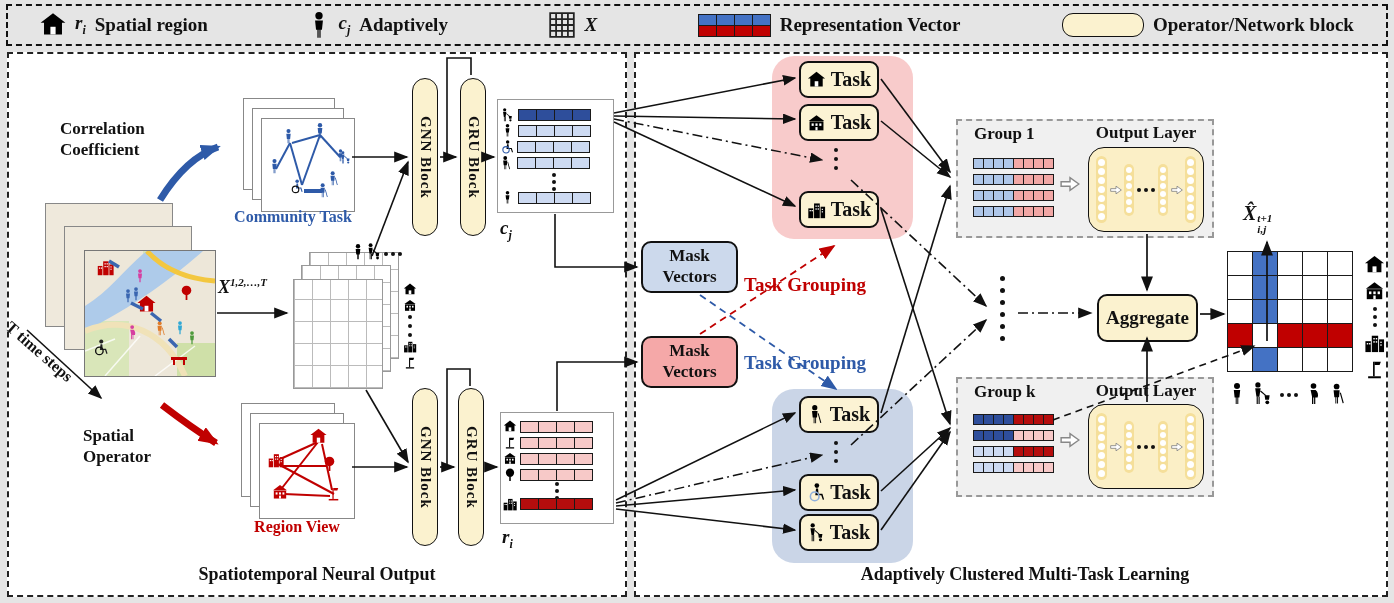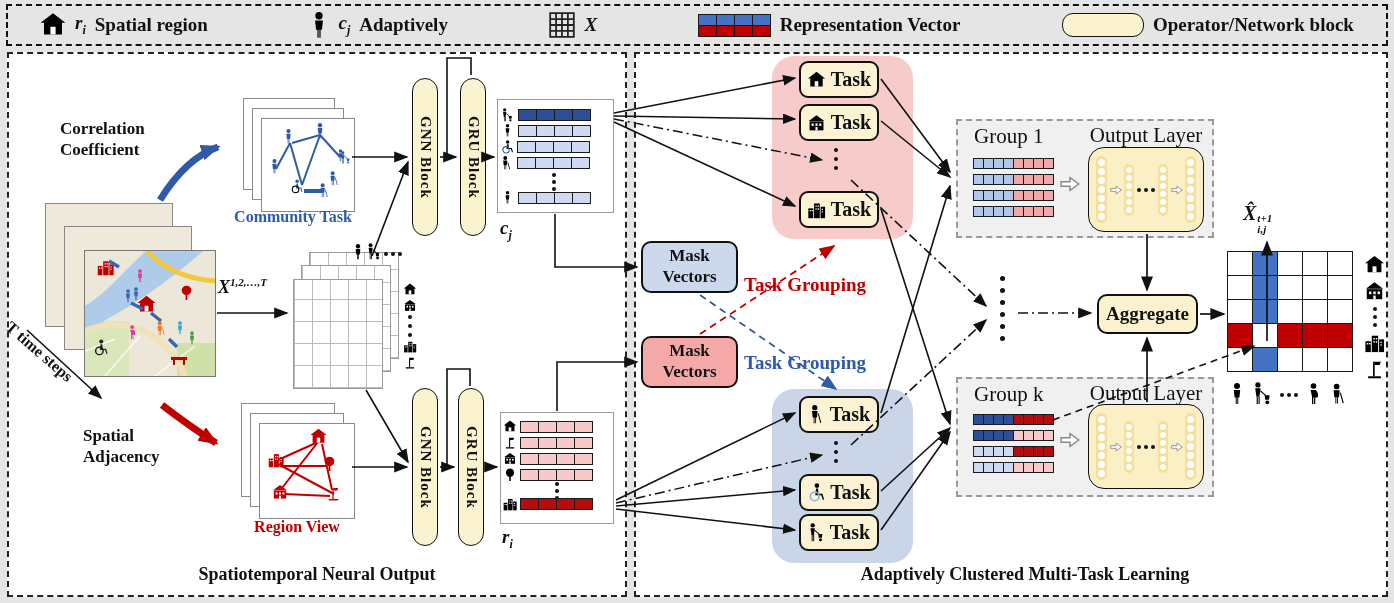--- a/index.html
+++ b/index.html
@@ -26,21 +26,21 @@
   .mxwrap{position:absolute;}
   .mxwrap .vrow{display:flex;}
   
   .taskgroup{position:absolute;border-radius:22px;}
   .tg-red{background:#F8CBCB;}
   .tg-blue{background:#CAD5E7;}
   .task{position:absolute;width:80px;height:37px;background:#FCF3D4;border:2px solid #111;border-radius:9px;
         display:flex;align-items:center;justify-content:center;gap:5px;font-weight:bold;font-size:20px;box-sizing:border-box;}
   
   .gbox{position:absolute;background:#F0F0F0;border:2px dashed #999;box-sizing:border-box;}
-  .gtitle{position:absolute;font-weight:normal;font-size:21px;}
+  .gtitle{position:absolute;font-weight:bold;font-size:17px;}
   .outblock{position:absolute;background:#FBEFC6;border:1.7px solid #111;border-radius:16px;
             display:flex;align-items:center;justify-content:space-evenly;box-sizing:border-box;padding:0 4px;}
   .nn-col{background:#F5DF9A;border-radius:8px;display:flex;flex-direction:column;gap:2px;padding:3px 2px;align-items:center;}
   .nn-col .dot{width:7px;height:7px;background:#fff;border-radius:50%;}
   .nn-col.smc .dot{width:6px;height:6px;}
   .mask{position:absolute;border:2px solid #111;border-radius:10px;text-align:center;font-weight:bold;
         font-size:17px;line-height:1.25;padding-top:2px;box-sizing:border-box;}
   .mask-blue{background:#CCD9EC;}
   .mask-red{background:#F5A8A8;}
   .aggr{position:absolute;background:#FBF2CF;border:2px solid #111;border-radius:10px;display:flex;
@@ -231,21 +231,21 @@
   <g stroke="#3A66B0" stroke-width="3.5">
     <path d="M34,16 L24,10"></path>
         <path d="M46,52 L58,58"></path>
         <path d="M66,62 L76,70"></path>
         <path d="M84,88 L92,96"></path>
   </g>
 </svg>
 <div class="rot-label" style="left:14px;top:318px;">T time steps</div>
 
 <div class="abs b" style="left:60px;top:118px;width:130px;font-size:17px;line-height:1.25;">Correlation Coefficient</div>
-<div class="abs b" style="left:83px;top:425px;width:110px;font-size:17px;line-height:1.25;">Spatial Adjacency</div>
+<div class="abs b" style="left:83px;top:425px;width:110px;font-size:17px;line-height:1.25;">Spatial Operator</div>
 
 <div class="stacksq" style="left:243px;top:98px;width:92px;height:92px;"></div>
 <div class="stacksq" style="left:252px;top:108px;width:92px;height:92px;"></div>
 <svg class="abs" style="left:261px;top:118px;background:#fff;border:1px solid #888;" width="92" height="92" viewBox="0 0 92 92">
   <g stroke="#2E5AA8" stroke-width="2">
     <path d="M28,24 L14,50"></path>
         <path d="M28,24 L40,66"></path>
         <path d="M58,16 L40,66"></path>
         <path d="M58,16 L78,38"></path>
         <path d="M58,16 L30,24"></path>
@@ -708,21 +708,21 @@
 </div>
 
 <span class="dots-v big" style="left:1000px;top:276px;gap:7px;">
       <span class="dot"></span>
       <span class="dot"></span>
       <span class="dot"></span>
       <span class="dot"></span>
       <span class="dot"></span>
       <span class="dot"></span>
     </span>
-<div class="aggr" style="left:1097px;top:294px;width:101px;height:40px;">
+<div class="aggr" style="left:1097px;top:294px;width:101px;height:48px;">
   <span>Aggregate</span>
 </div>
 
 <div class="mxwrap" style="left:1228px;top:252px;">
   <div class="vrow mx">
         <span class="cell c-w"></span>
         <span class="cell c-N"></span>
         <span class="cell c-w"></span>
         <span class="cell c-w"></span>
         <span class="cell c-w"></span>

